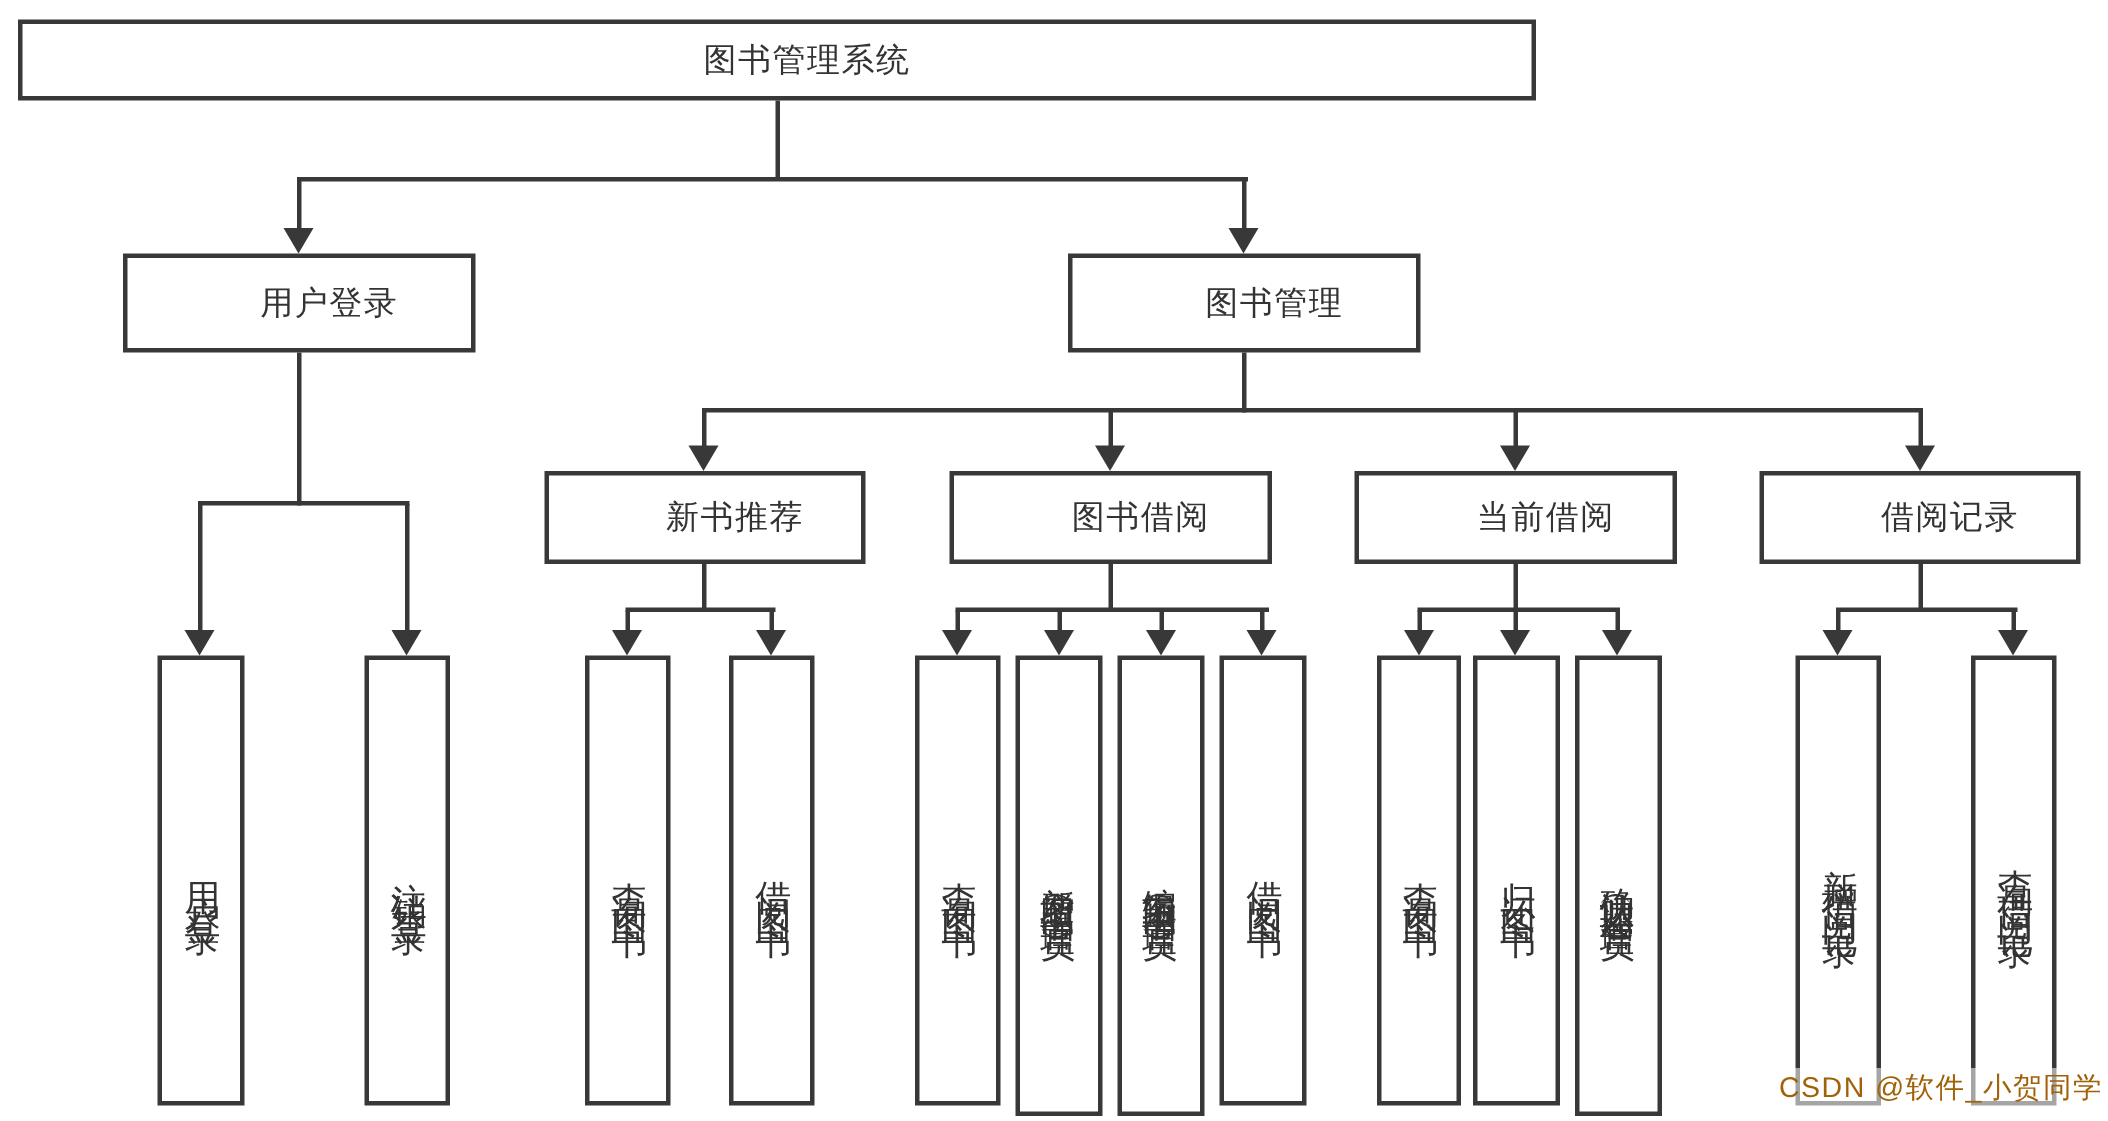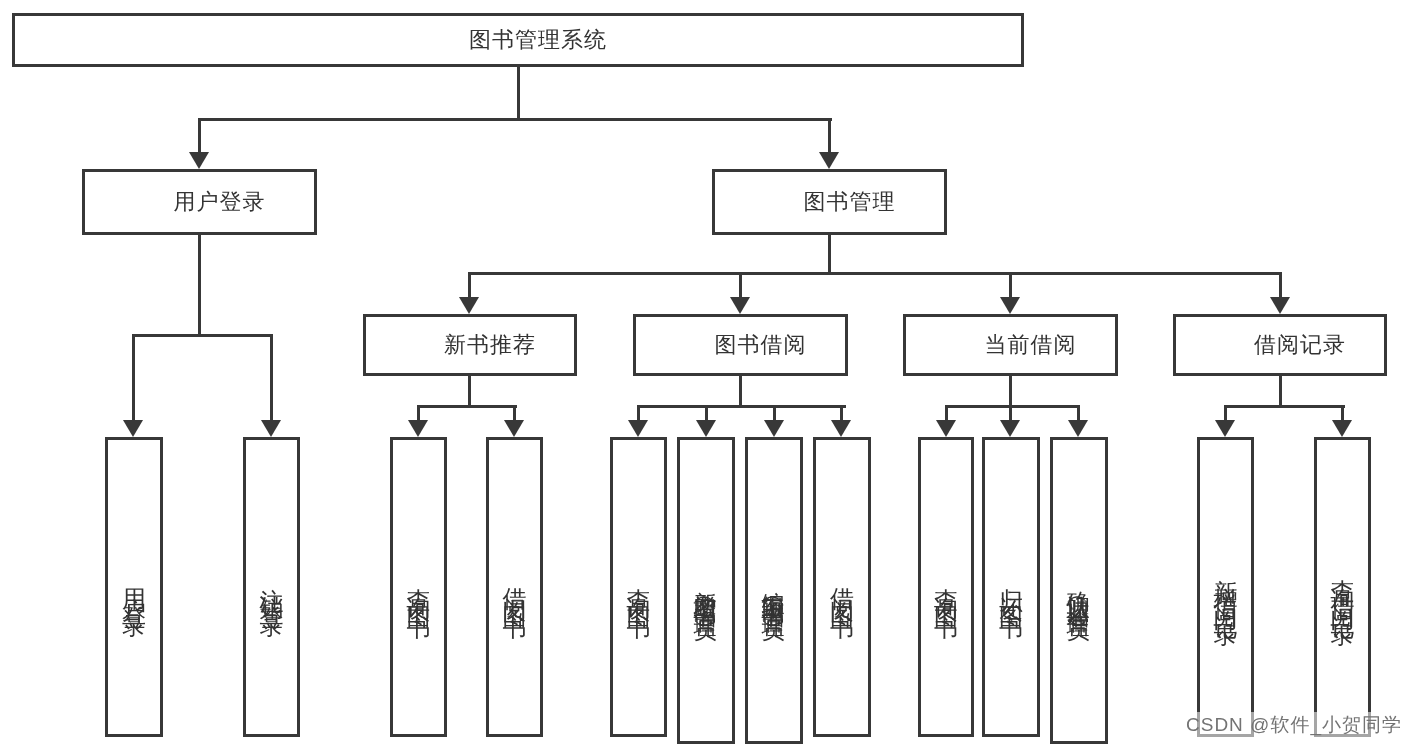--- a/index.html
+++ b/index.html
@@ -41,21 +41,21 @@
     border-left: 10px solid transparent;
     border-right: 10px solid transparent;
     border-top: 17px solid #383838;
   }
   .watermark {
     position: absolute;
     left: 1186px;
     top: 712px;
     font-size: 19px;
     letter-spacing: 1px;
-    color: #737373;
+    color: #a16207;
     background: rgba(255,255,255,0.55);
     white-space: nowrap;
   }
 </style>
 </head>
 <body>
 
 <div class="canvas">
 
   <div class="box hbox" style="left:12px; top:13px; width:1012px; height:54px;">

